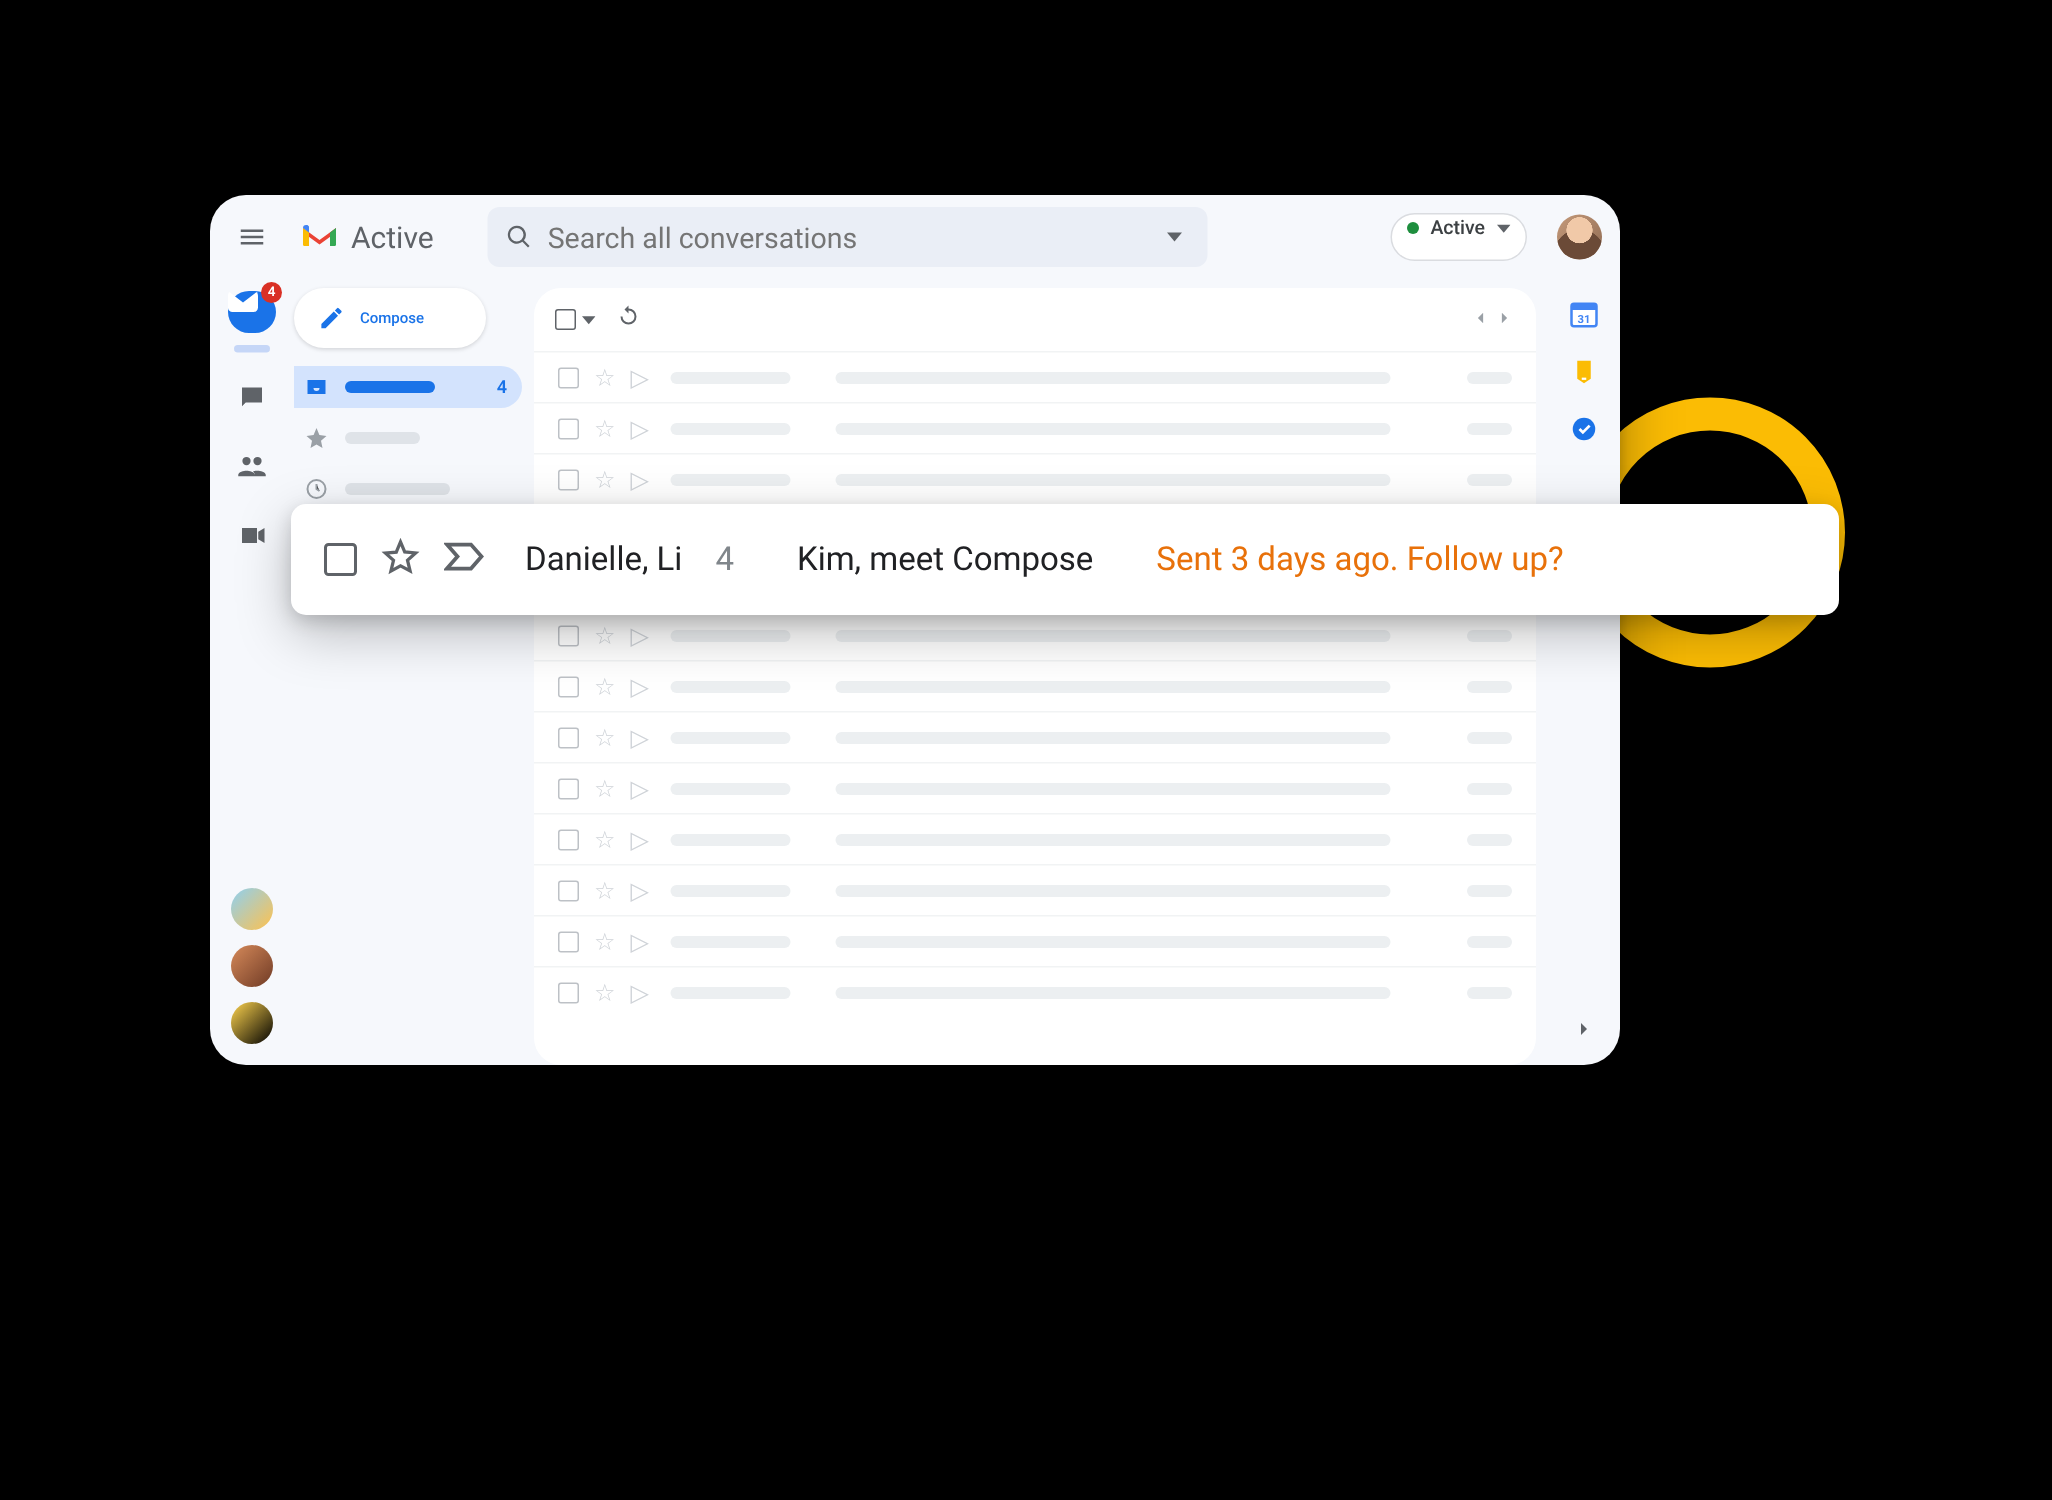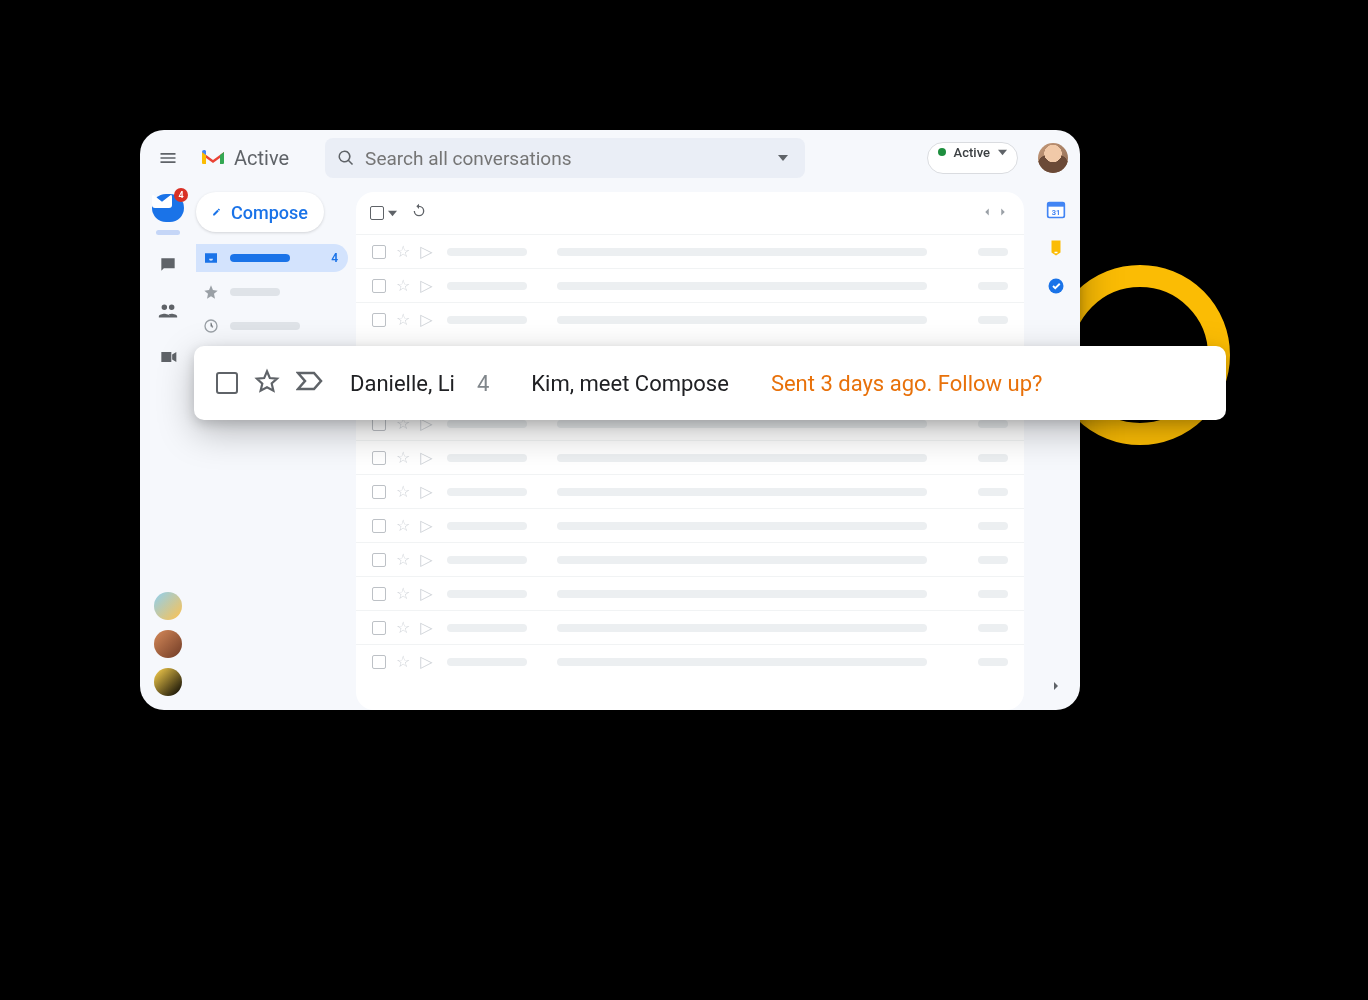--- a/index.html
+++ b/index.html
@@ -79,21 +79,21 @@
 .mini-avatar { width:28px; height:28px; border-radius:50%; cursor:pointer; }
 .mini-a { background: linear-gradient(135deg,#8ed0f2,#ffc14d); }
 .mini-b { background: linear-gradient(135deg,#d68a5a,#6f3a25); }
 .mini-c { background: linear-gradient(135deg,#ffd54f,#000000); }
 
 .sidebar { width: 160px; padding: 6px 8px 0 0; }
 .compose {
   height: 40px; background:#fff; border-radius:20px;
   box-shadow: 0 1px 3px rgba(0,0,0,0.15);
   display:flex; align-items:center; gap:10px; padding: 0 16px;
-  color:#1a73e8; font-weight:500; font-size:18px; cursor:pointer;
+  color:#1a73e8; font-weight:500; font-size:10px; cursor:pointer;
   width: 128px; margin-bottom: 12px;
 }
 .nav { display:flex; flex-direction:column; gap:6px; }
 .nav-row { height: 28px; display:flex; align-items:center; gap:10px; padding: 0 10px 0 6px; border-radius: 0 14px 14px 0; cursor:pointer; }
 .nav-row .icon { width:18px; display:flex; justify-content:center; color:#5f6368; }
 .nav-row .bar { height:8px; border-radius:4px; background:#dfe3e8; }
 .nav-row.active { background:#d3e3fd; }
 .nav-row.active .bar { background:#1a73e8; width:60px;}
 .nav-row.active .count { color:#1a73e8; font-size:12px; font-weight:600; margin-left:auto; }
 .nav-row .bar.b1{width:50px;} .nav-row .bar.b2{width:70px;}
@@ -121,21 +121,21 @@
 .row-ph .date{ width:30px; height:8px; background:#eceff1; border-radius:4px;}
 
 .side-panel { width: 48px; display:flex; flex-direction:column; align-items:center; padding-top: 14px; gap:18px; }
 .sp-icon { width:32px; height:20px; cursor:pointer; display:flex; align-items:center; justify-content:center; }
 .sp-expand { margin-top:auto; margin-bottom:12px; color:#5f6368; cursor:pointer;}
 
 
 .popout {
   position:absolute;
   left: 54px;
-  top: 216px;
+  top: 206px;
   right: -86px;
   height: 74px;
   background:#fff;
   border-radius: 10px;
   box-shadow: 0 12px 36px rgba(0,0,0,0.25), 0 4px 12px rgba(0,0,0,0.15);
   display:flex; align-items:center;
   padding: 0 22px;
   gap: 16px;
 }
 .popout .ck { width:22px;height:22px;border:2.5px solid #5f6368;border-radius:3px; cursor:pointer;}

